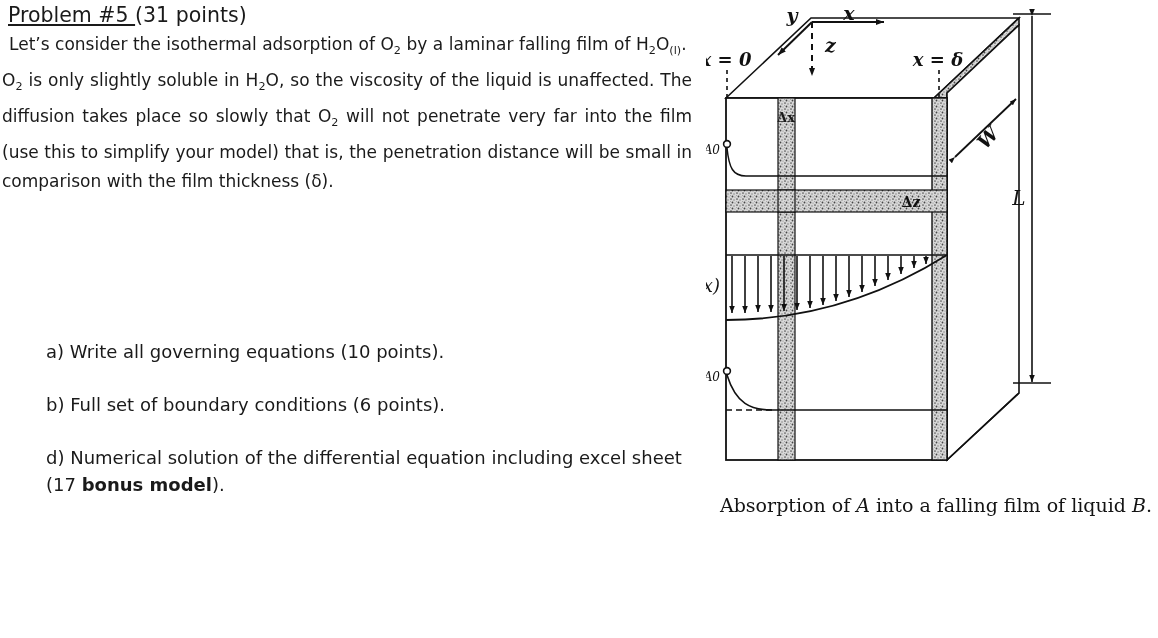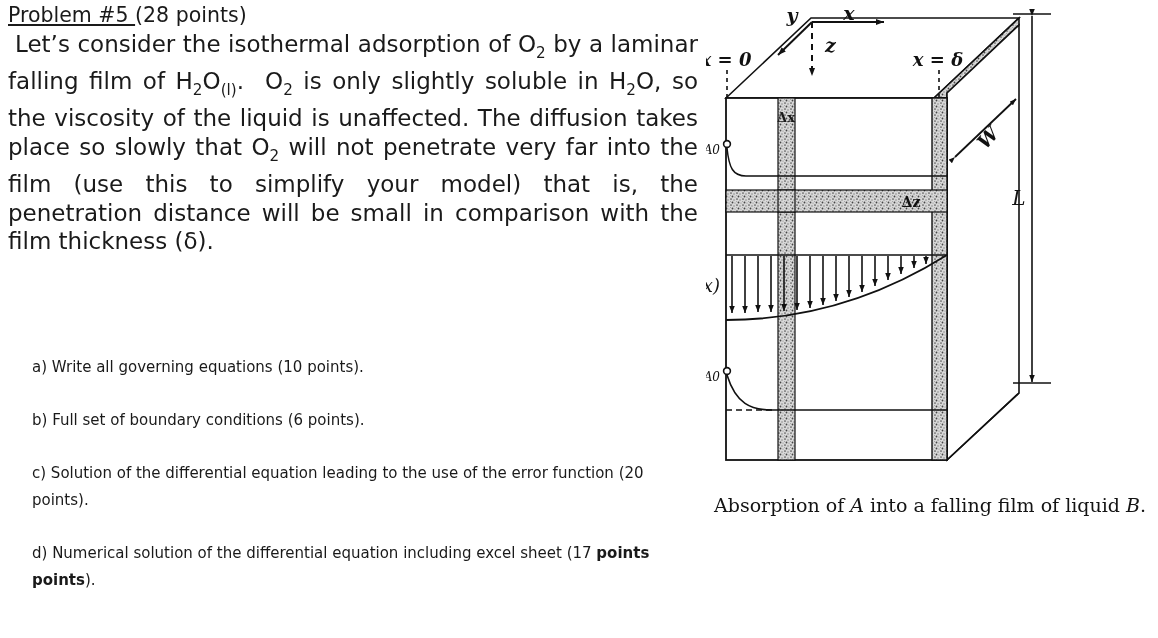--- a/index.html
+++ b/index.html
@@ -35,39 +35,38 @@
   }
   .stmt-title .ttl-bold {
     font-weight: normal;
     text-decoration: underline;
     text-underline-offset: 2px;
   }
   .stmt-title .ttl-rest { font-weight: normal; }
 
   .stmt-body {
     position: absolute;
-    left: 8px;
+    left: 2px;
     top: 30px;
     width: 690px;
-    font-size: 23px;
+    font-size: 17px;
     line-height: 28.6px;
     text-align: justify;
     text-justify: inter-word;
     text-indent: 7px;
   }
   .stmt-body sub { font-size: 0.66em; }
 
   .parts {
     position: absolute;
-    left: 32px;
+    left: 46px;
     top: 338px;
     width: 660px;
-    font-size: 15px;
+    font-size: 18px;
     line-height: 27px;
-    margin-top: 16px;
   }
   .part { margin-bottom: 26px; }
   .part:last-child { margin-bottom: 0; }
   .part-d { width: 660px; }
   .part-d b { font-weight: bold; }
 
   
   #figure-pane {
     position: absolute;
     left: 706px;
@@ -78,43 +77,43 @@
   #figure-svg {
     position: absolute;
     left: 0;
     top: 0;
   }
   .fig-caption {
     position: absolute;
     left: 8px;
     top: 494px;
     width: 444px;
+    text-align: center;
     font-family: "DejaVu Serif", serif;
     font-size: 19px;
     color: #141414;
     white-space: nowrap;
   }
   .fig-caption i { font-style: italic; }
 </style>
 </head>
 <body>
 
 <div id="problem-pane">
 
   <div class="stmt-title">
-    <span class="ttl-bold">Problem #5 </span><span class="ttl-rest">(28 points)</span>
+    <span class="ttl-bold">Problem #5 </span><span class="ttl-rest">(31 points)</span>
   </div>
 
   <div class="stmt-body"> Let’s consider the isothermal adsorption of O<sub>2</sub> by a laminar falling film of H<sub>2</sub>O<sub>(l)</sub>.&nbsp; O<sub>2</sub> is only slightly soluble in H<sub>2</sub>O, so the viscosity of the liquid is unaffected. The diffusion takes place so slowly that O<sub>2</sub> will not penetrate very far into the film (use this to simplify your model) that is, the penetration distance will be small in comparison with the film thickness (δ).</div>
 
   <div class="parts">
     <div class="part">a) Write all governing equations (10 points).</div>
     <div class="part">b) Full set of boundary conditions (6 points).</div>
-    <div class="part">c) Solution of the differential equation leading to the use of the error function (20 points).</div>
-    <div class="part part-d"><span>d) Numerical solution of the differential equation including excel sheet (17 </span><b>points points</b><span>).</span></div>
+    <div class="part part-d"><span>d) Numerical solution of the differential equation including excel sheet (17 </span><b>bonus model</b><span>).</span></div>
   </div>
 </div>
 
 <div id="figure-pane">
 
   <svg id="figure-svg" width="452" height="500" viewBox="0 0 452 500">
     <defs>
 
       <pattern id="stipple" width="6" height="6" patternUnits="userSpaceOnUse">
         <rect width="6" height="6" fill="#d8d8d8"></rect>

